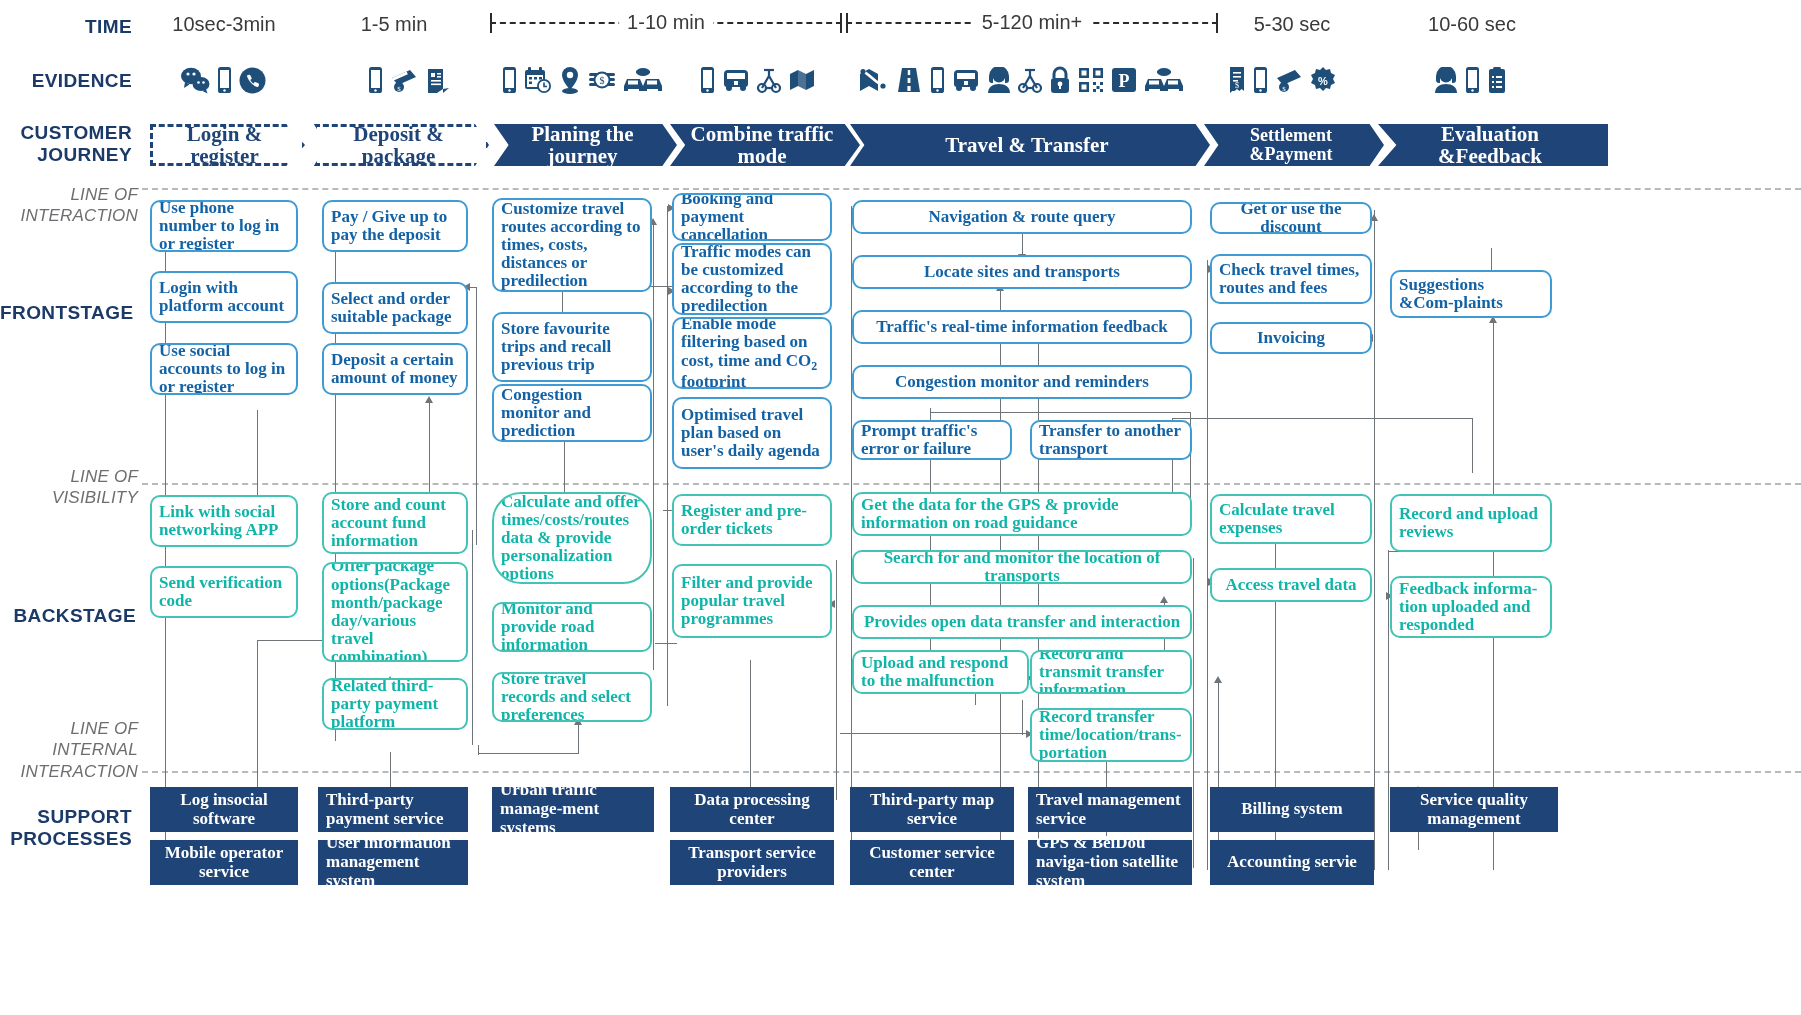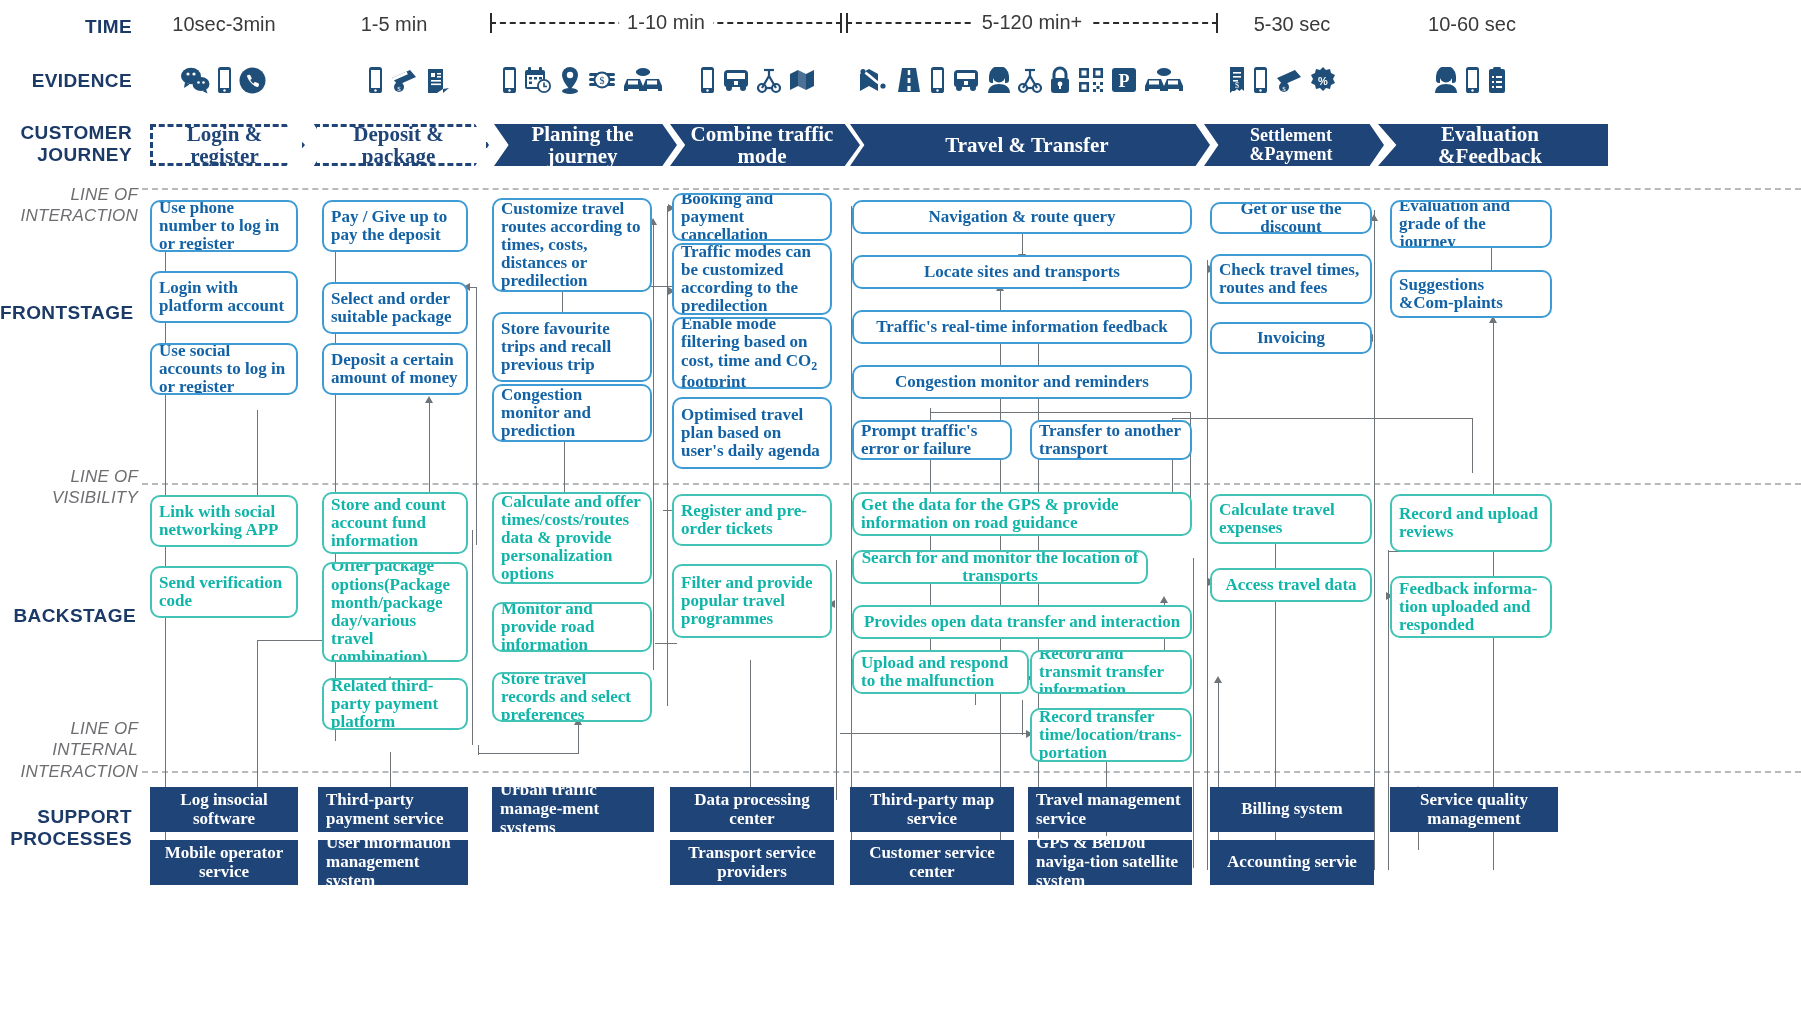--- a/index.html
+++ b/index.html
@@ -662,23 +662,20 @@
   <div class="box front center" style="left:1210px;top:202px;width:162px;height:32px;">
       <span class="txt">Get or use the discount</span>
     </div>
   <div class="box front" style="left:1210px;top:254px;width:162px;height:50px;">
       <span class="txt">Check travel times, routes and fees</span>
     </div>
   <div class="box front center" style="left:1210px;top:322px;width:162px;height:32px;">
       <span class="txt">Invoicing</span>
     </div>
 
-  <div class="box front" style="left:1390px;top:200px;width:162px;height:48px;">
-      <span class="txt">Evaluation and grade of the journey</span>
-    </div>
   <div class="box front" style="left:1390px;top:270px;width:162px;height:48px;">
       <span class="txt">Suggestions &amp;Com-plaints</span>
     </div>
 
   <div class="box back" style="left:150px;top:495px;width:148px;height:52px;">
       <span class="txt">Link with social networking APP</span>
     </div>
   <div class="box back" style="left:150px;top:566px;width:148px;height:52px;">
       <span class="txt">Send verification code</span>
     </div>
@@ -686,41 +683,41 @@
   <div class="box back" style="left:322px;top:492px;width:146px;height:62px;">
       <span class="txt">Store and count account fund information</span>
     </div>
   <div class="box back" style="left:322px;top:562px;width:146px;height:100px;">
       <span class="txt">Offer package options(Package month/package day/various travel combination)</span>
     </div>
   <div class="box back" style="left:322px;top:678px;width:146px;height:52px;">
       <span class="txt">Related third-party payment platform</span>
     </div>
 
-  <div class="box back" style="left:492px;top:492px;width:160px;height:92px;">
+  <div class="box back" style="left:492px;top:492px;width:160px;height:92px;border-radius:29px;">
       <span class="txt">Calculate and offer times/costs/routes data &amp; provide personalization options</span>
     </div>
   <div class="box back" style="left:492px;top:602px;width:160px;height:50px;">
       <span class="txt">Monitor and provide road information</span>
     </div>
   <div class="box back" style="left:492px;top:672px;width:160px;height:50px;">
       <span class="txt">Store travel records and select preferences</span>
     </div>
 
   <div class="box back" style="left:672px;top:494px;width:160px;height:52px;">
       <span class="txt">Register and pre-order tickets</span>
     </div>
   <div class="box back" style="left:672px;top:564px;width:160px;height:74px;">
       <span class="txt">Filter and provide popular travel programmes</span>
     </div>
 
   <div class="box back" style="left:852px;top:492px;width:340px;height:44px;">
       <span class="txt">Get the data for the GPS &amp; provide information on road guidance</span>
     </div>
-  <div class="box back center" style="left:852px;top:550px;width:296px;height:34px;">
+  <div class="box back center" style="left:852px;top:550px;width:340px;height:34px;">
       <span class="txt">Search for and monitor the location of transports</span>
     </div>
   <div class="box back center" style="left:852px;top:605px;width:340px;height:34px;">
       <span class="txt">Provides open data transfer and interaction</span>
     </div>
   <div class="box back" style="left:852px;top:650px;width:177px;height:44px;">
       <span class="txt">Upload and respond to the malfunction</span>
     </div>
   <div class="box back" style="left:1030px;top:650px;width:162px;height:44px;">
       <span class="txt">Record and transmit transfer information</span>

